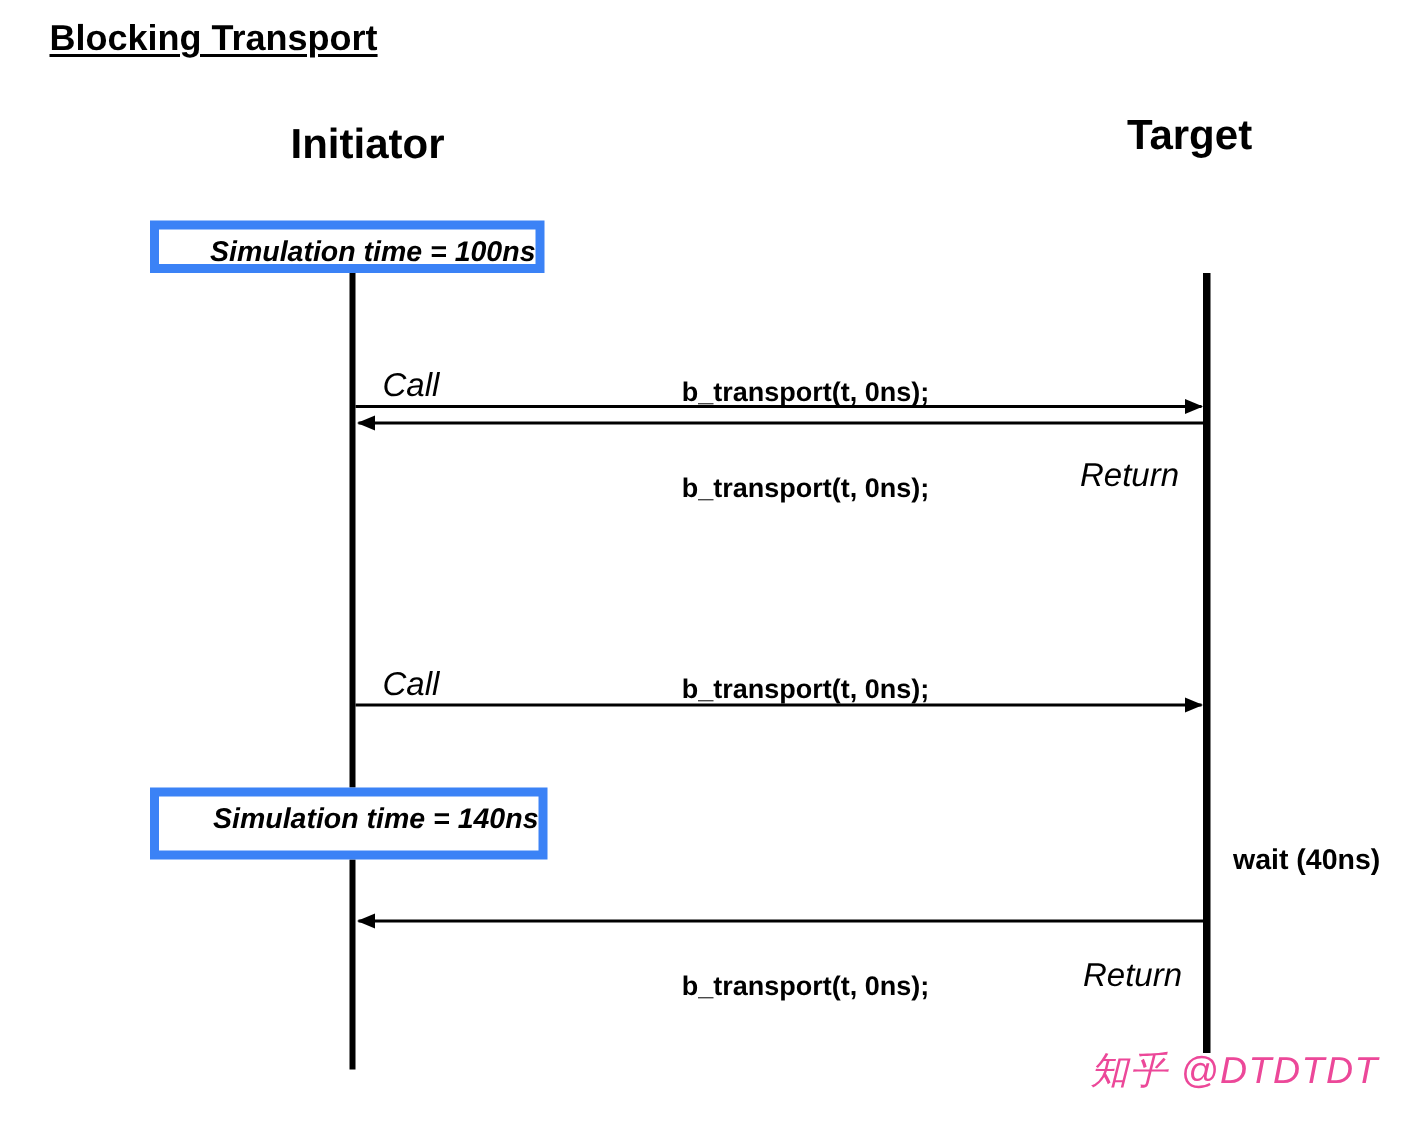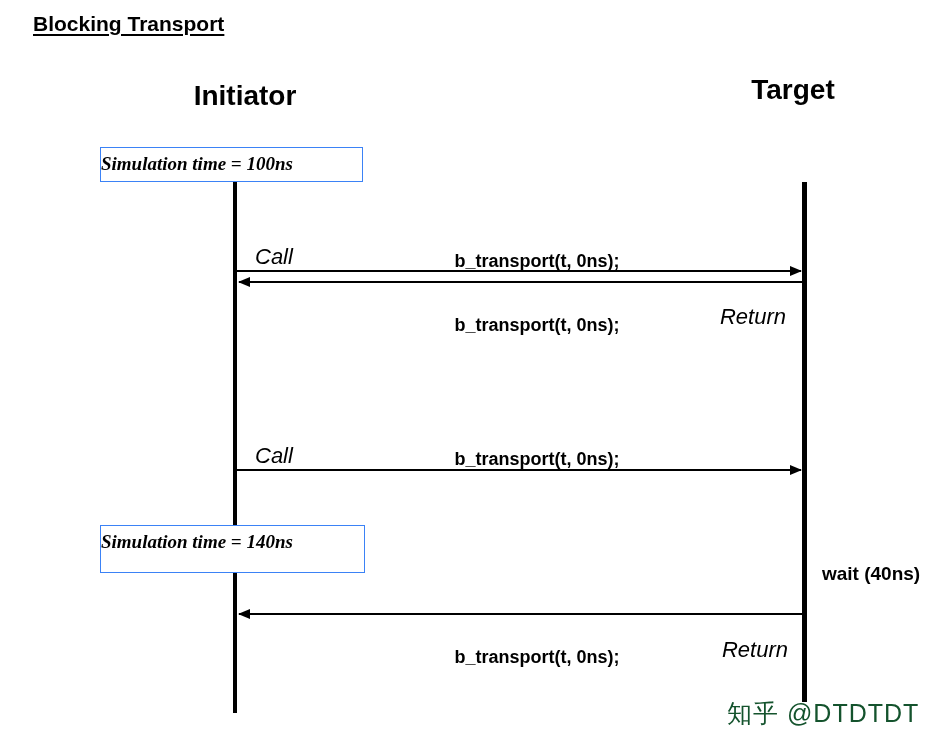--- a/index.html
+++ b/index.html
@@ -9,46 +9,45 @@
     height: 751px;
     background: #ffffff;
     font-family: "Liberation Sans", "DejaVu Sans", sans-serif;
     color: #000000;
     overflow: hidden;
   }
   .abs { position: absolute; }
 
   .title {
     left: 33px; top: 12px;
-    font-size: 21px; font-weight: bold;
+    font-size: 24px; font-weight: bold;
     text-decoration: underline;
     text-underline-offset: 3px;
     text-decoration-thickness: 2px;
     white-space: nowrap;
   }
 
   .lifeline-label {
     font-size: 28px; font-weight: bold;
     transform: translateX(-50%);
     white-space: nowrap;
   }
   .lifeline {
     background: #000000;
   }
 
   .time-box {
     box-sizing: border-box;
-    border: 1px solid #3b82f6;
+    border: 6px solid #3b82f6;
     background: #ffffff;
-    text-align: left;
+    text-align: right;
     font-size: 19px; font-weight: bold; font-style: italic;
     line-height: 31px;
     z-index: 3;
     white-space: nowrap;
-    font-family: Liberation Serif, serif;
   }
 
   .msg-line {
     height: 2px;
     background: #000000;
     z-index: 1;
   }
   .arrow-right::after {
     content: "";
     position: absolute;
@@ -81,25 +80,26 @@
   }
   .wait-note {
     font-size: 19px; font-weight: bold;
     white-space: nowrap;
     margin-top: 31px;
   }
 
   .watermark {
     left: 727px; top: 697px;
     font-size: 25px;
-    color: #14532d;
+    color: #ec4899;
     text-shadow: 1px 1px 0 #ffffff;
     letter-spacing: 1px;
     white-space: nowrap;
     z-index: 4;
+    font-style: italic;
   }
 </style>
 </head>
 <body>
 
 <div class="canvas">
 
   <div class="abs title">Blocking Transport</div>
 
   <div class="abs lifeline-label" style="left:245px; top:80px;">Initiator</div>

